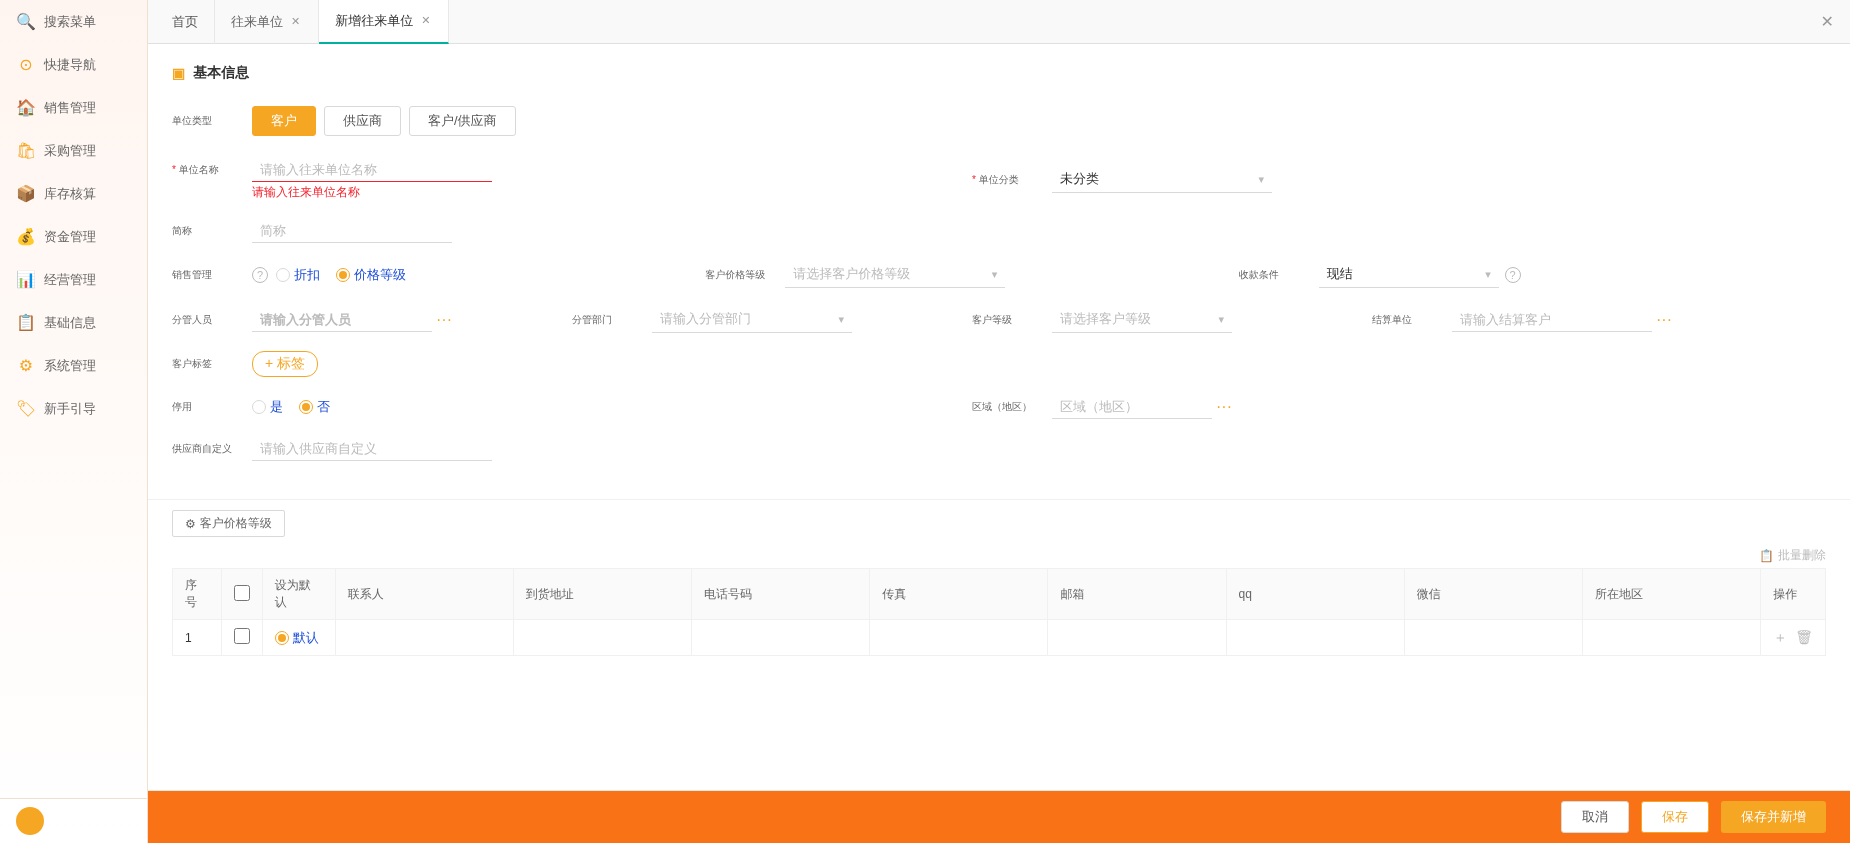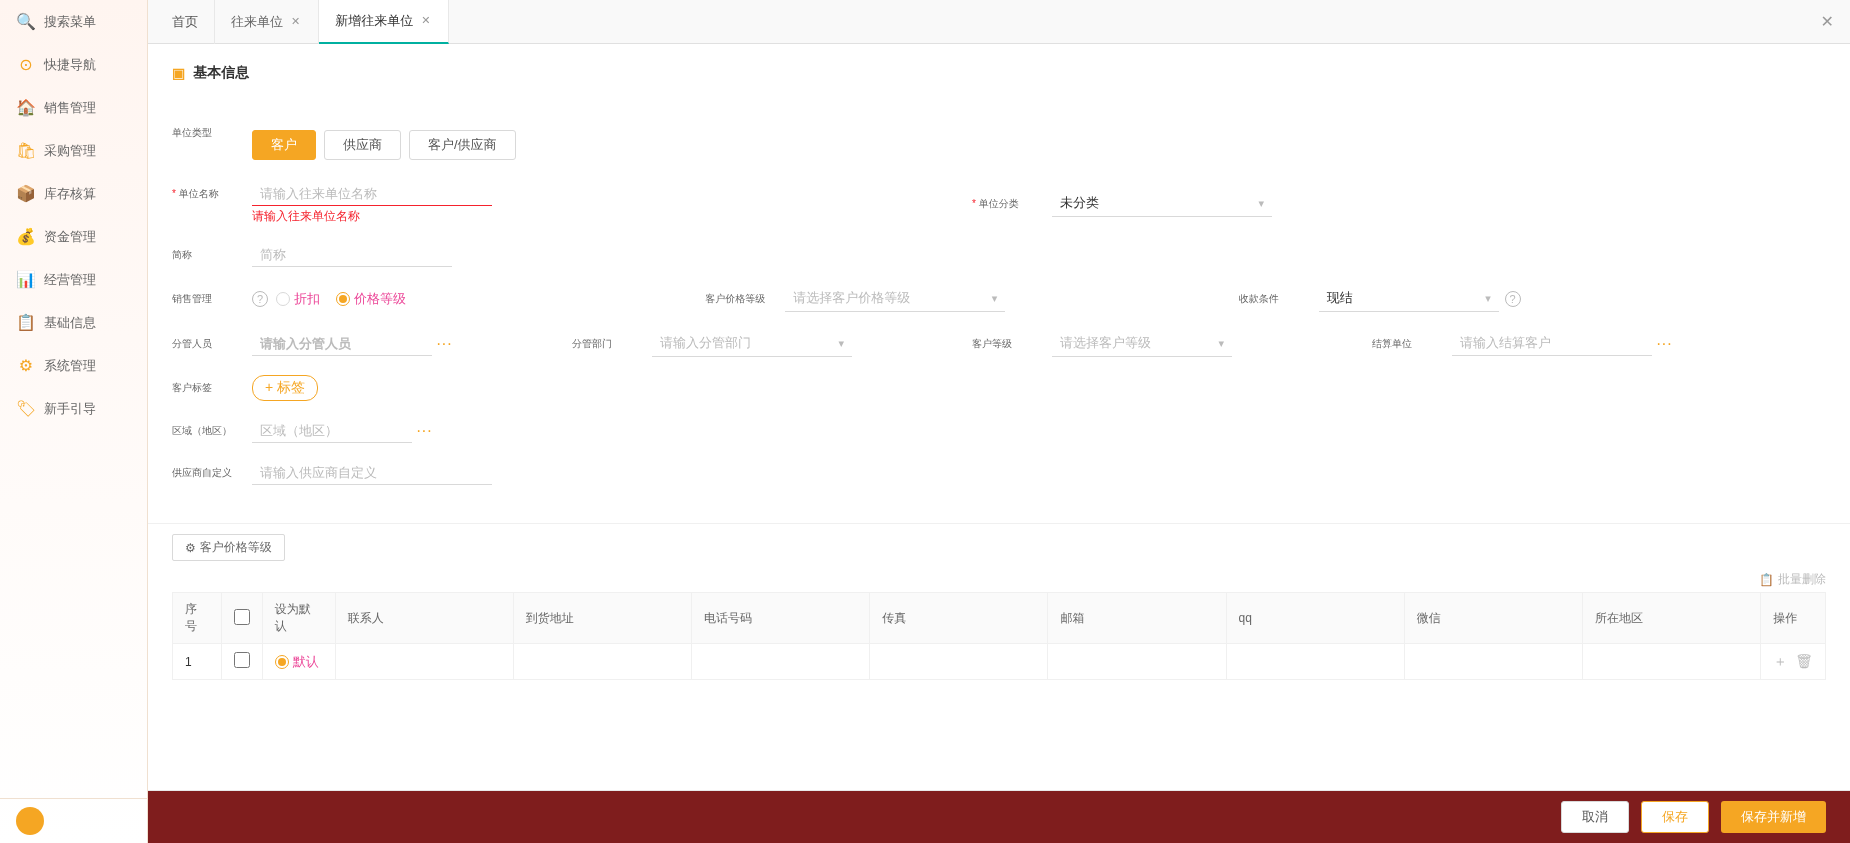--- a/index.html
+++ b/index.html
@@ -160,31 +160,30 @@
       padding: 4px 0;
     }
     .unit-btn {
       padding: 5px 18px;
       border: 1px solid #d9d9d9;
       border-radius: 3px;
       cursor: pointer;
       font-size: 13px;
       background: #fff;
       color: #555;
-      margin-top: 24px;
     }
     .unit-btn.active {
       background: #f5a623;
       border-color: #f5a623;
       color: #fff;
     }
 
     
     .radio-group { display: flex; align-items: center; gap: 16px; }
-    .radio-item { display: flex; align-items: center; gap: 4px; cursor: pointer; color: #ec4899; font-size: 13px; }
+    .radio-item { display: flex; align-items: center; gap: 4px; cursor: pointer; color: #1d4ed8; font-size: 13px; }
     .radio-circle {
       width: 14px; height: 14px; border-radius: 50%; border: 1px solid #d9d9d9;
       display: flex; align-items: center; justify-content: center;
     }
     .radio-circle.checked { border-color: #f5a623; }
     .radio-dot { width: 8px; height: 8px; border-radius: 50%; background: #f5a623; }
 
     
     .more-btn { color: #f5a623; cursor: pointer; font-size: 16px; padding: 0 4px; }
 
@@ -228,21 +227,21 @@
     thead tr { background: #fafafa; margin-left: 15px; }
     th, td { border: 1px solid #f0f0f0; padding: 8px 12px; text-align: left; color: #555; }
     th { font-weight: 500; color: #666; }
     td { color: #333; }
     .table-checkbox { width: 16px; height: 16px; cursor: pointer; }
     .table-action { display: flex; gap: 8px; color: #bbb; }
     .table-action span { cursor: pointer; font-size: 14px; }
 
     
     .bottom-bar {
-      background: #7f1d1d;
+      background: #f97316;
       border-top: 1px solid #e8e8e8;
       padding: 10px 24px;
       display: flex;
       justify-content: flex-end;
       gap: 12px;
       flex-shrink: 0;
     }
     .btn-cancel {
       padding: 6px 20px; border: 1px solid #d9d9d9; background: #fff;
       color: #555; cursor: pointer; border-radius: 3px; font-size: 13px;
@@ -427,34 +426,49 @@
           <div class="field-group" style="min-width:280px;">
             <span class="form-label">客户等级</span>
             <div class="form-select" style="width:180px;">
               <span>请选择客户等级</span>
               <span class="chevron">▾</span>
             </div>
           </div>
 
           <div class="field-group">
             <span class="form-label">结算单位</span>
-            <input type="text" class="form-input" style="width: 200px; font-family: Liberation Mono, monospace;" placeholder="请输入结算客户">
+            <input type="text" class="form-input" style="width: 200px;" placeholder="请输入结算客户">
             <span class="more-btn">···</span>
           </div>
         </div>
 
         <div class="form-row">
           <span class="form-label">客户标签</span>
           <div class="tag-btn">
             <span>+ 标签</span>
           </div>
         </div>
 
         <div class="form-row">
 
+          <div class="field-group" style="min-width:280px;">
+            <span class="form-label">停用</span>
+            <div class="radio-group">
+              <div class="radio-item">
+                <div class="radio-circle"></div>
+                <span>是</span>
+              </div>
+              <div class="radio-item">
+                <div class="radio-circle checked">
+                  <div class="radio-dot"></div>
+                </div>
+                <span>否</span>
+              </div>
+            </div>
+          </div>
 
           <div class="field-group" style="min-width:320px;">
             <span class="form-label">区域（地区）</span>
             <input type="text" class="form-input" style="width: 160px;" placeholder="区域（地区）">
             <span class="more-btn">···</span>
           </div>
 
         </div>
 
         <div class="form-row">

